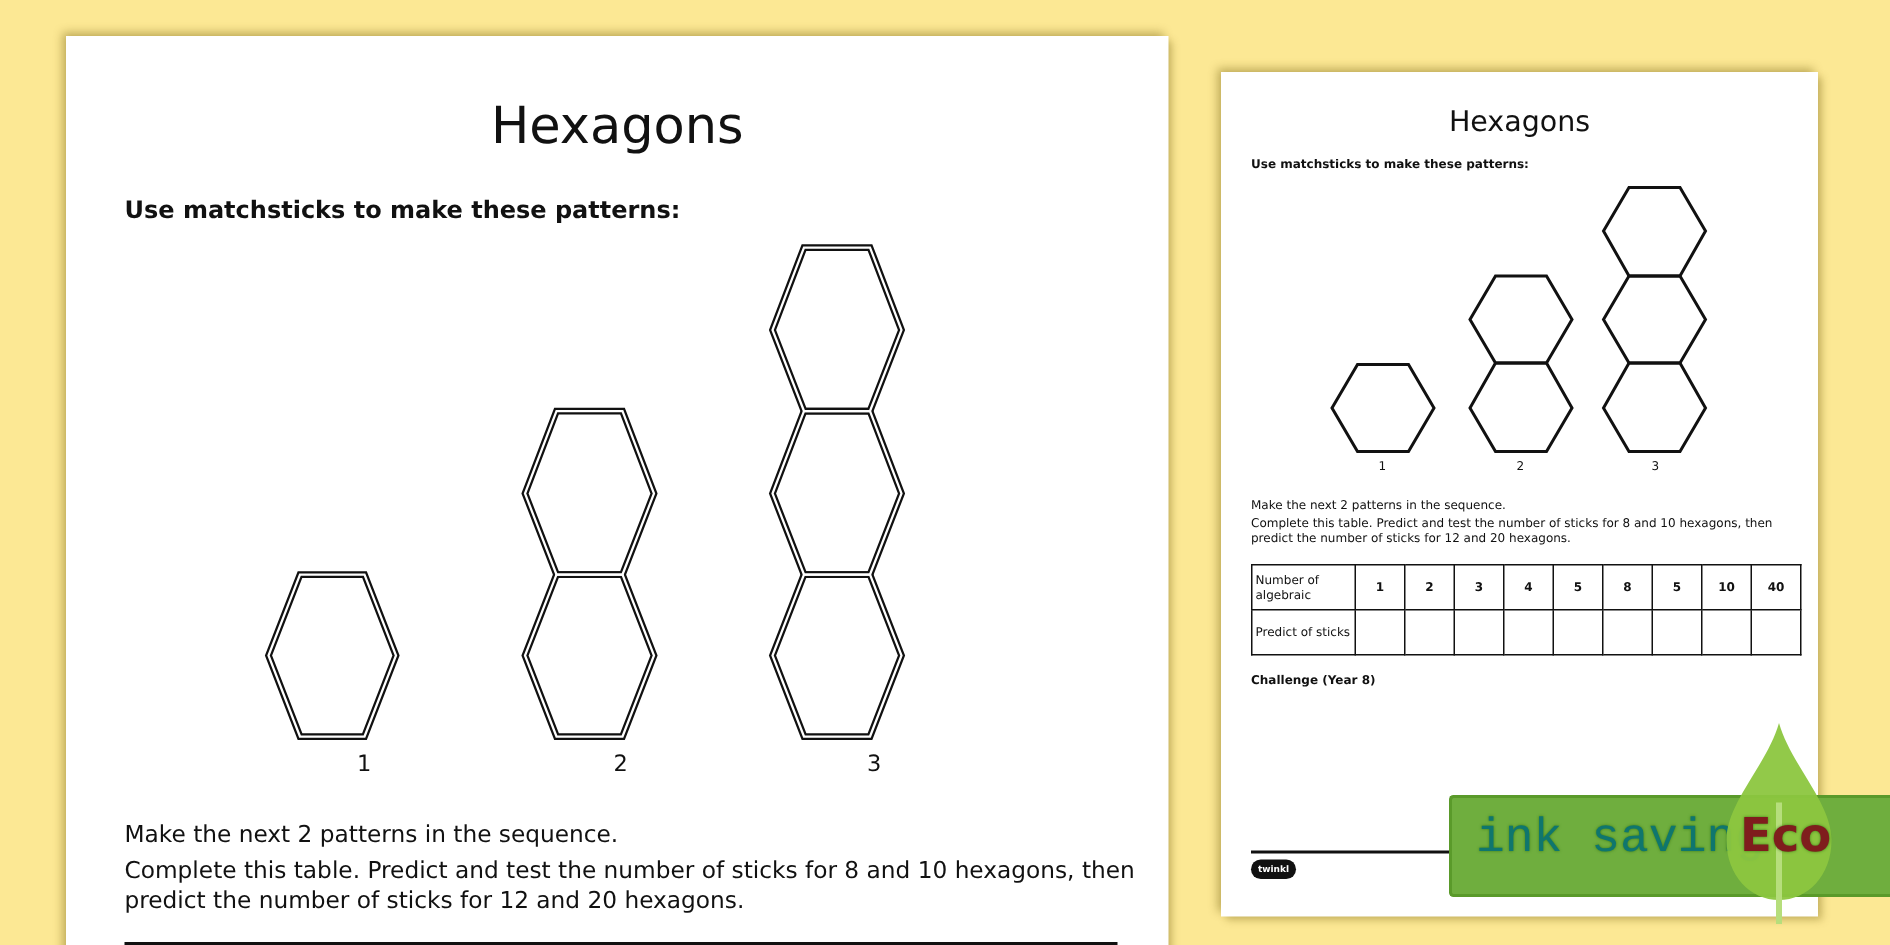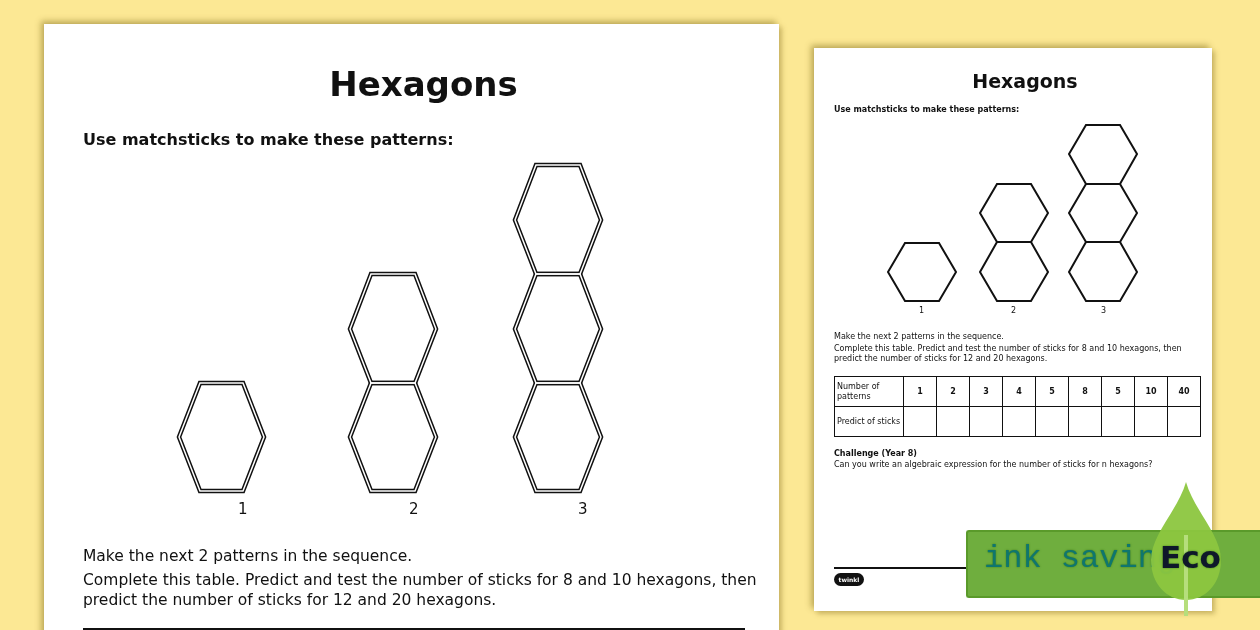--- a/index.html
+++ b/index.html
@@ -1,38 +1,38 @@
 <!DOCTYPE html>
 <html><head>
 <meta charset="utf-8">
 <style>
   html,body{margin:0;padding:0;}
   body{width:1260px;height:630px;background:#fce894;position:relative;overflow:hidden;font-family:"DejaVu Sans","Liberation Sans",sans-serif;color:#111;}
   .sheet{position:absolute;background:#fff;box-shadow:-3px -3px 6px rgba(120,100,20,0.45), 3px 3px 5px rgba(120,100,20,0.35);}
   #main{left:44px;top:24px;width:735px;height:620px;}
   #mini{left:814px;top:48px;width:398px;height:563px;}
-  .title{position:absolute;font-weight:bold;margin-left:12px;}
+  .title{position:absolute;font-weight:normal;}
   #main .title{left:0;width:735px;top:40px;text-align:center;font-size:34px;}
   #main .instr{position:absolute;left:39px;top:106px;font-size:16px;font-weight:bold;}
   #main .num{position:absolute;font-size:15px;}
   #main .p{position:absolute;left:39px;font-size:15.5px;line-height:20px;}
   #main .rule{position:absolute;left:39px;top:604px;width:662px;height:2px;background:#111;}
   #mini .title{left:0;width:398px;top:22px;text-align:center;font-size:19px;}
   #mini .small{position:absolute;font-size:8px;line-height:10px;}
   #mini .b{font-weight:bold;}
   table.tbl{position:absolute;left:20px;top:328px;border-collapse:collapse;font-size:8px;}
   table.tbl td{border:1.5px solid #111;height:29px;padding:0 2px;}
   table.tbl td.hd{width:64px;text-align:left;line-height:10px;}
   table.tbl td.v{width:28px;text-align:center;font-weight:bold;}
   #mini .rule{position:absolute;left:20px;top:519px;width:340px;height:2px;background:#111;}
   #mini .logo{position:absolute;left:20px;top:525px;width:30px;height:13px;background:#111;border-radius:7px;color:#fff;font-size:6px;font-weight:bold;text-align:center;line-height:13px;}
   .eco-bar{position:absolute;left:966px;top:530px;width:300px;height:64px;background:#6fae3e;border:2px solid #5a9a2a;border-right:none;border-radius:3px 0 0 3px;}
   .eco-text{position:absolute;left:984px;top:540px;color:#0f766e;font-size:32px;font-family:Liberation Mono, monospace;text-shadow:0 0 2px #3d7a17;}
   .eco-leaf{position:absolute;left:1146px;top:480px;}
-  .eco-word{position:absolute;left:1160px;top:539px;color:#0f172a;font-size:31px;font-weight:bold;text-shadow:0 0 2px #3d7a17;}
+  .eco-word{position:absolute;left:1160px;top:539px;color:#7f1d1d;font-size:31px;font-weight:bold;text-shadow:0 0 2px #3d7a17;}
 </style>
 </head>
 <body>
 
 <div class="sheet" id="main">
   <div class="title">Hexagons</div>
   <div class="instr">Use matchsticks to make these patterns:</div>
 
   <svg style="position:absolute;left:0;top:0" width="735" height="500">
     <g fill="none" stroke="#111" stroke-width="4.5">
@@ -84,21 +84,21 @@
   <div class="small" style="left:197px;top:258px">2</div>
   <div class="small" style="left:287px;top:258px">3</div>
 
   <div class="small" style="left:20px;top:284px">Make the next 2 patterns in the sequence.</div>
   <div class="small" style="left:20px;top:296px">Complete this table. Predict and test the number of sticks for 8 and 10 hexagons, then</div>
   <div class="small" style="left:20px;top:306px">predict the number of sticks for 12 and 20 hexagons.</div>
 
   <table class="tbl">
     <tbody>
         <tr>
-      <td class="hd">Number of patterns</td>
+      <td class="hd">Number of algebraic</td>
       <td class="v">1</td>
       <td class="v">2</td>
       <td class="v">3</td>
       <td class="v">4</td>
       <td class="v">5</td>
       <td class="v">8</td>
       <td class="v">5</td>
       <td class="v">10</td>
       <td class="v">40</td>
     </tr>
@@ -111,21 +111,20 @@
       <td class="v"></td>
       <td class="v"></td>
       <td class="v"></td>
       <td class="v"></td>
       <td class="v"></td>
     </tr>
   </tbody>
     </table>
 
   <div class="small b" style="left:20px;top:401px">Challenge (Year 8)</div>
-  <div class="small" style="left:20px;top:412px">Can you write an algebraic expression for the number of sticks for n hexagons?</div>
   <div class="rule"></div>
   <div class="logo">twinkl</div>
 </div>
 
 <div class="eco-bar"></div>
 <div class="eco-text">ink saving</div>
 <svg class="eco-leaf" width="80" height="140">
   <path d="M40,2 C48,30 75,55 75,80 C75,104 59,120 40,120 C21,120 5,104 5,80 C5,55 32,30 40,2 Z" fill="#8cc63f" opacity="0.95"></path>
   <line x1="40" y1="55" x2="40" y2="136" stroke="#b6de7c" stroke-width="4"></line>
 </svg>

